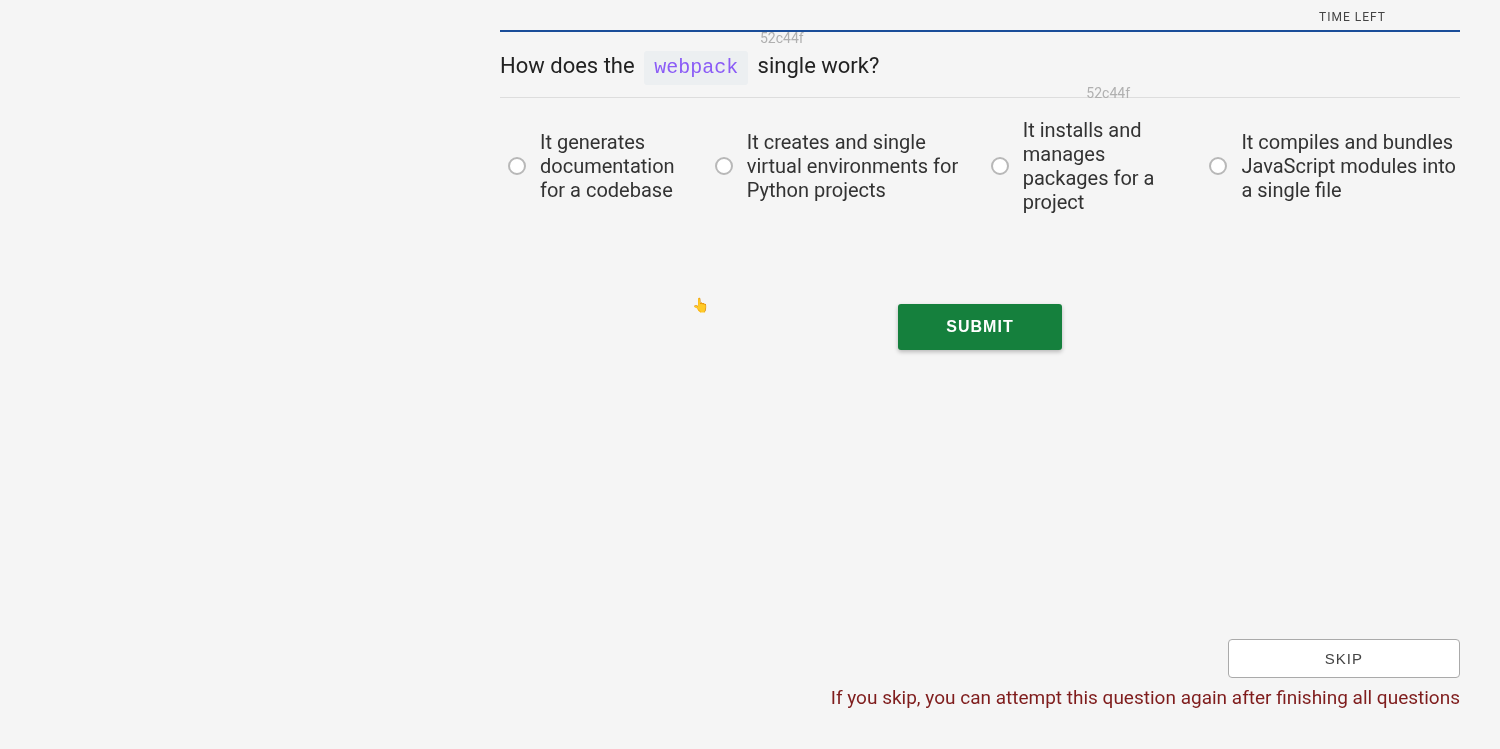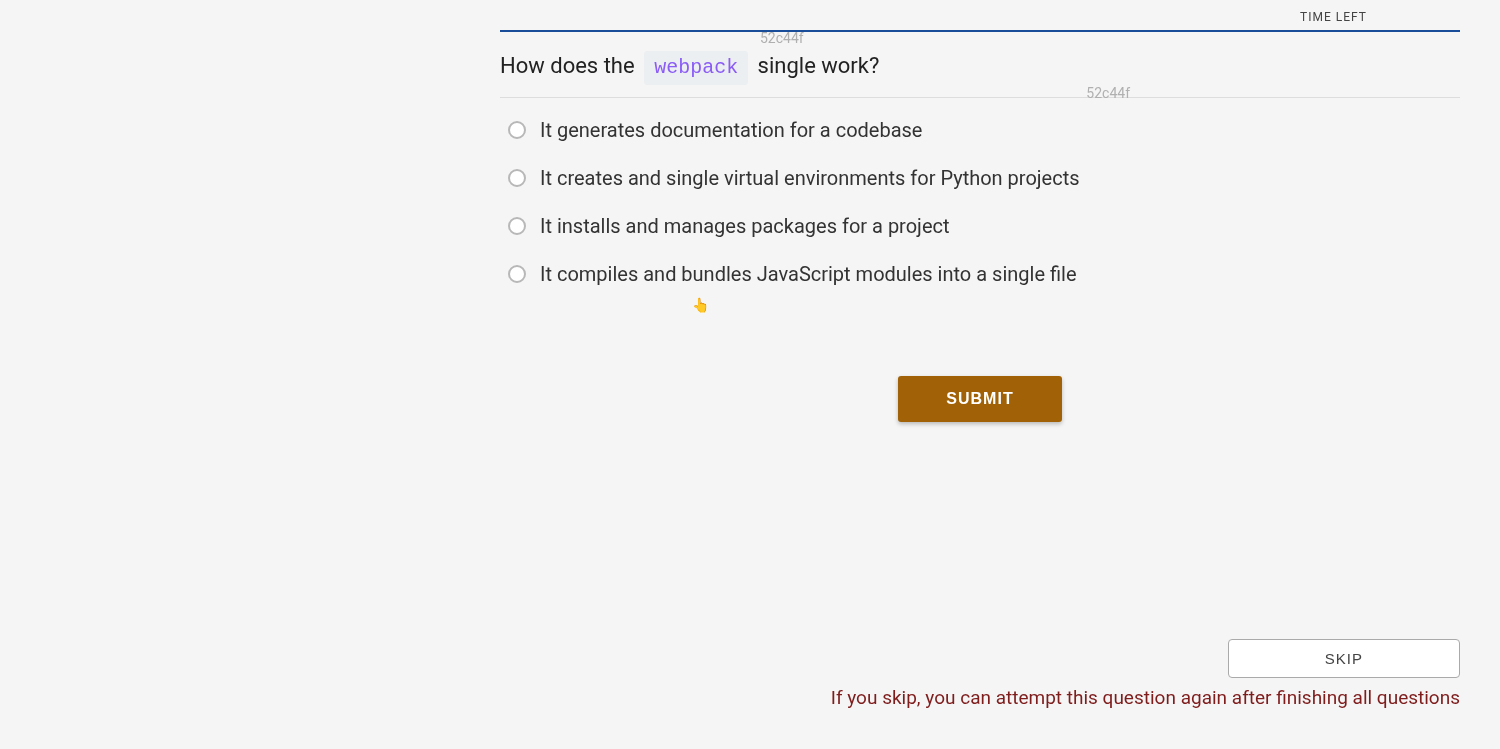--- a/index.html
+++ b/index.html
@@ -27,21 +27,21 @@
       justify-content: flex-end;
       align-items: flex-start;
       gap: 20px;
       border-bottom: 2px solid #1a4d99;
       padding-bottom: 6px;
       margin-bottom: 12px;
     }
     .time-left-block {
       text-align: center;
       color: #333;
-      margin-right: 93px;
+      margin-right: 74px;
     }
     .time-left-label {
       font-size: 12px;
       letter-spacing: 1px;
       color: #444;
       white-space: nowrap;
     }
     .watermark {
       color: #b0b0b0;
       font-size: 14px;
@@ -75,21 +75,21 @@
       border-radius: 3px;
       padding: 2px 10px;
       font-family: "SFMono-Regular", Consolas, "Liberation Mono", Menlo, monospace;
       font-size: 20px;
       color: #8b5cf6;
       margin: 0 4px;
       vertical-align: baseline;
     }
     .options {
       display: flex;
-      flex-direction: column;
+      flex-direction: row;
       gap: 24px;
       padding-left: 8px;
     }
     .option {
       display: flex;
       align-items: center;
       gap: 14px;
       cursor: pointer;
       font-size: 20px;
       color: #333;
@@ -102,21 +102,21 @@
       flex-shrink: 0;
       background: #fff;
       position: relative;
     }
     .submit-wrap {
       display: flex;
       justify-content: center;
       margin-top: 90px;
     }
     .submit-btn {
-      background: #a16207;
+      background: #15803d;
       color: #fff;
       border: none;
       border-radius: 3px;
       padding: 14px 48px;
       font-size: 16px;
       font-weight: 600;
       letter-spacing: 1px;
       cursor: pointer;
       box-shadow: 0 2px 4px rgba(0,0,0,0.25);
     }

